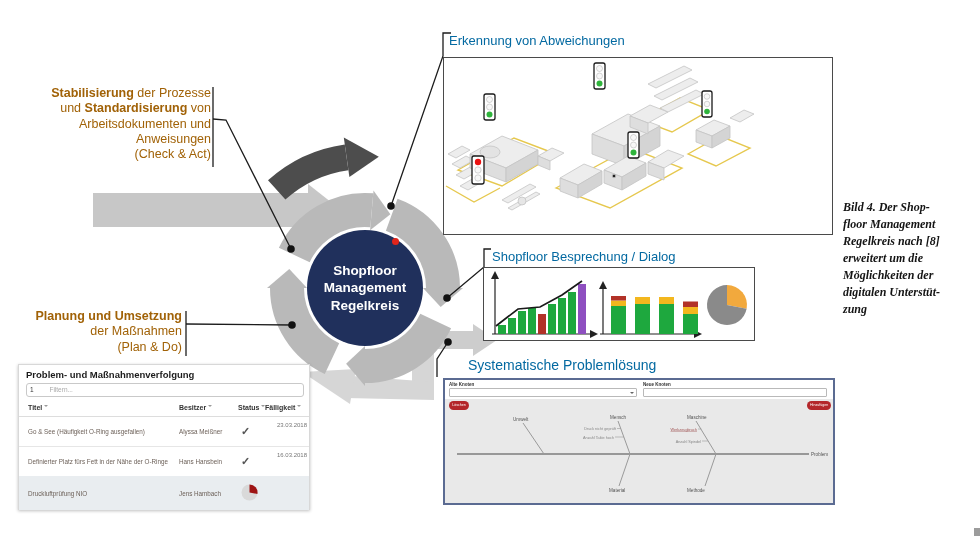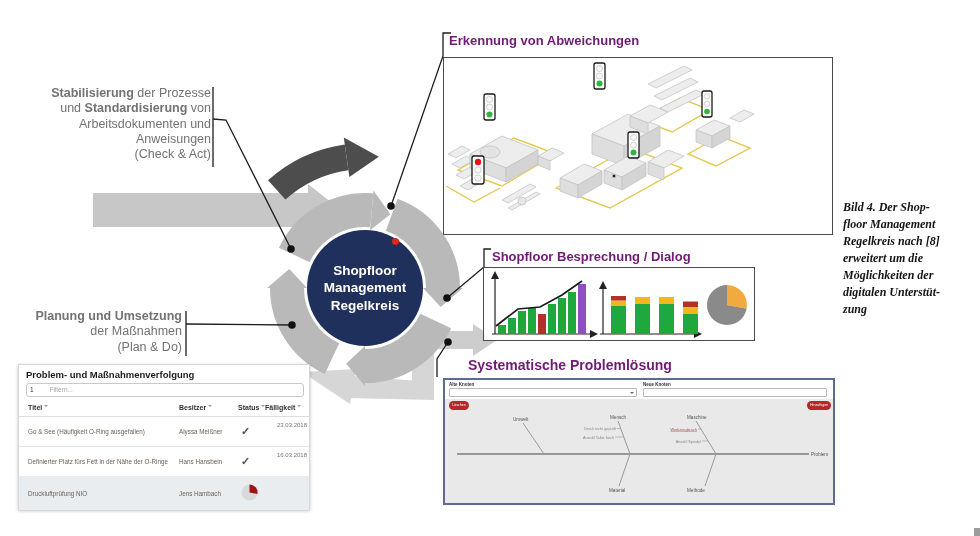--- a/index.html
+++ b/index.html
@@ -1,22 +1,22 @@
 <!DOCTYPE html>
 <html><head>
 <meta charset="utf-8">
 <style>
   html,body{margin:0;padding:0;background:#ffffff;}
   #canvas{position:relative;width:980px;height:536px;background:#fff;overflow:hidden;
           font-family:"Liberation Sans",sans-serif;}
   .abs{position:absolute;}
   svg{display:block;}
-  .navy-label{color:#737373;font-size:12.5px;line-height:1.22;text-align:right;}
+  .navy-label{color:#a16207;font-size:12.5px;line-height:1.22;text-align:right;}
   .navy-label .b{font-weight:bold;}
-  .section-title{color:#701a75;font-weight:bold;white-space:nowrap;}
+  .section-title{color:#0369a1;font-weight:normal;white-space:nowrap;}
   .frame-box{border:1.4px solid #4a4a4a;background:#fff;box-sizing:border-box;}
   
   #center-circle{left:307px;top:230px;width:116px;height:116px;border-radius:50%;
      background:#20305c;color:#fff;font-weight:bold;font-size:13.5px;line-height:1.3;
      display:flex;flex-direction:column;align-items:center;justify-content:center;text-align:center;}
   #red-dot{left:392px;top:238px;width:7px;height:7px;border-radius:50%;background:#e1251b;}
   
   #caption{left:843px;top:199px;width:136px;font-family:"Liberation Serif",serif;
      font-style:italic;font-weight:700;font-size:12px;line-height:1.42;color:#141414;
      white-space:pre-line;}

